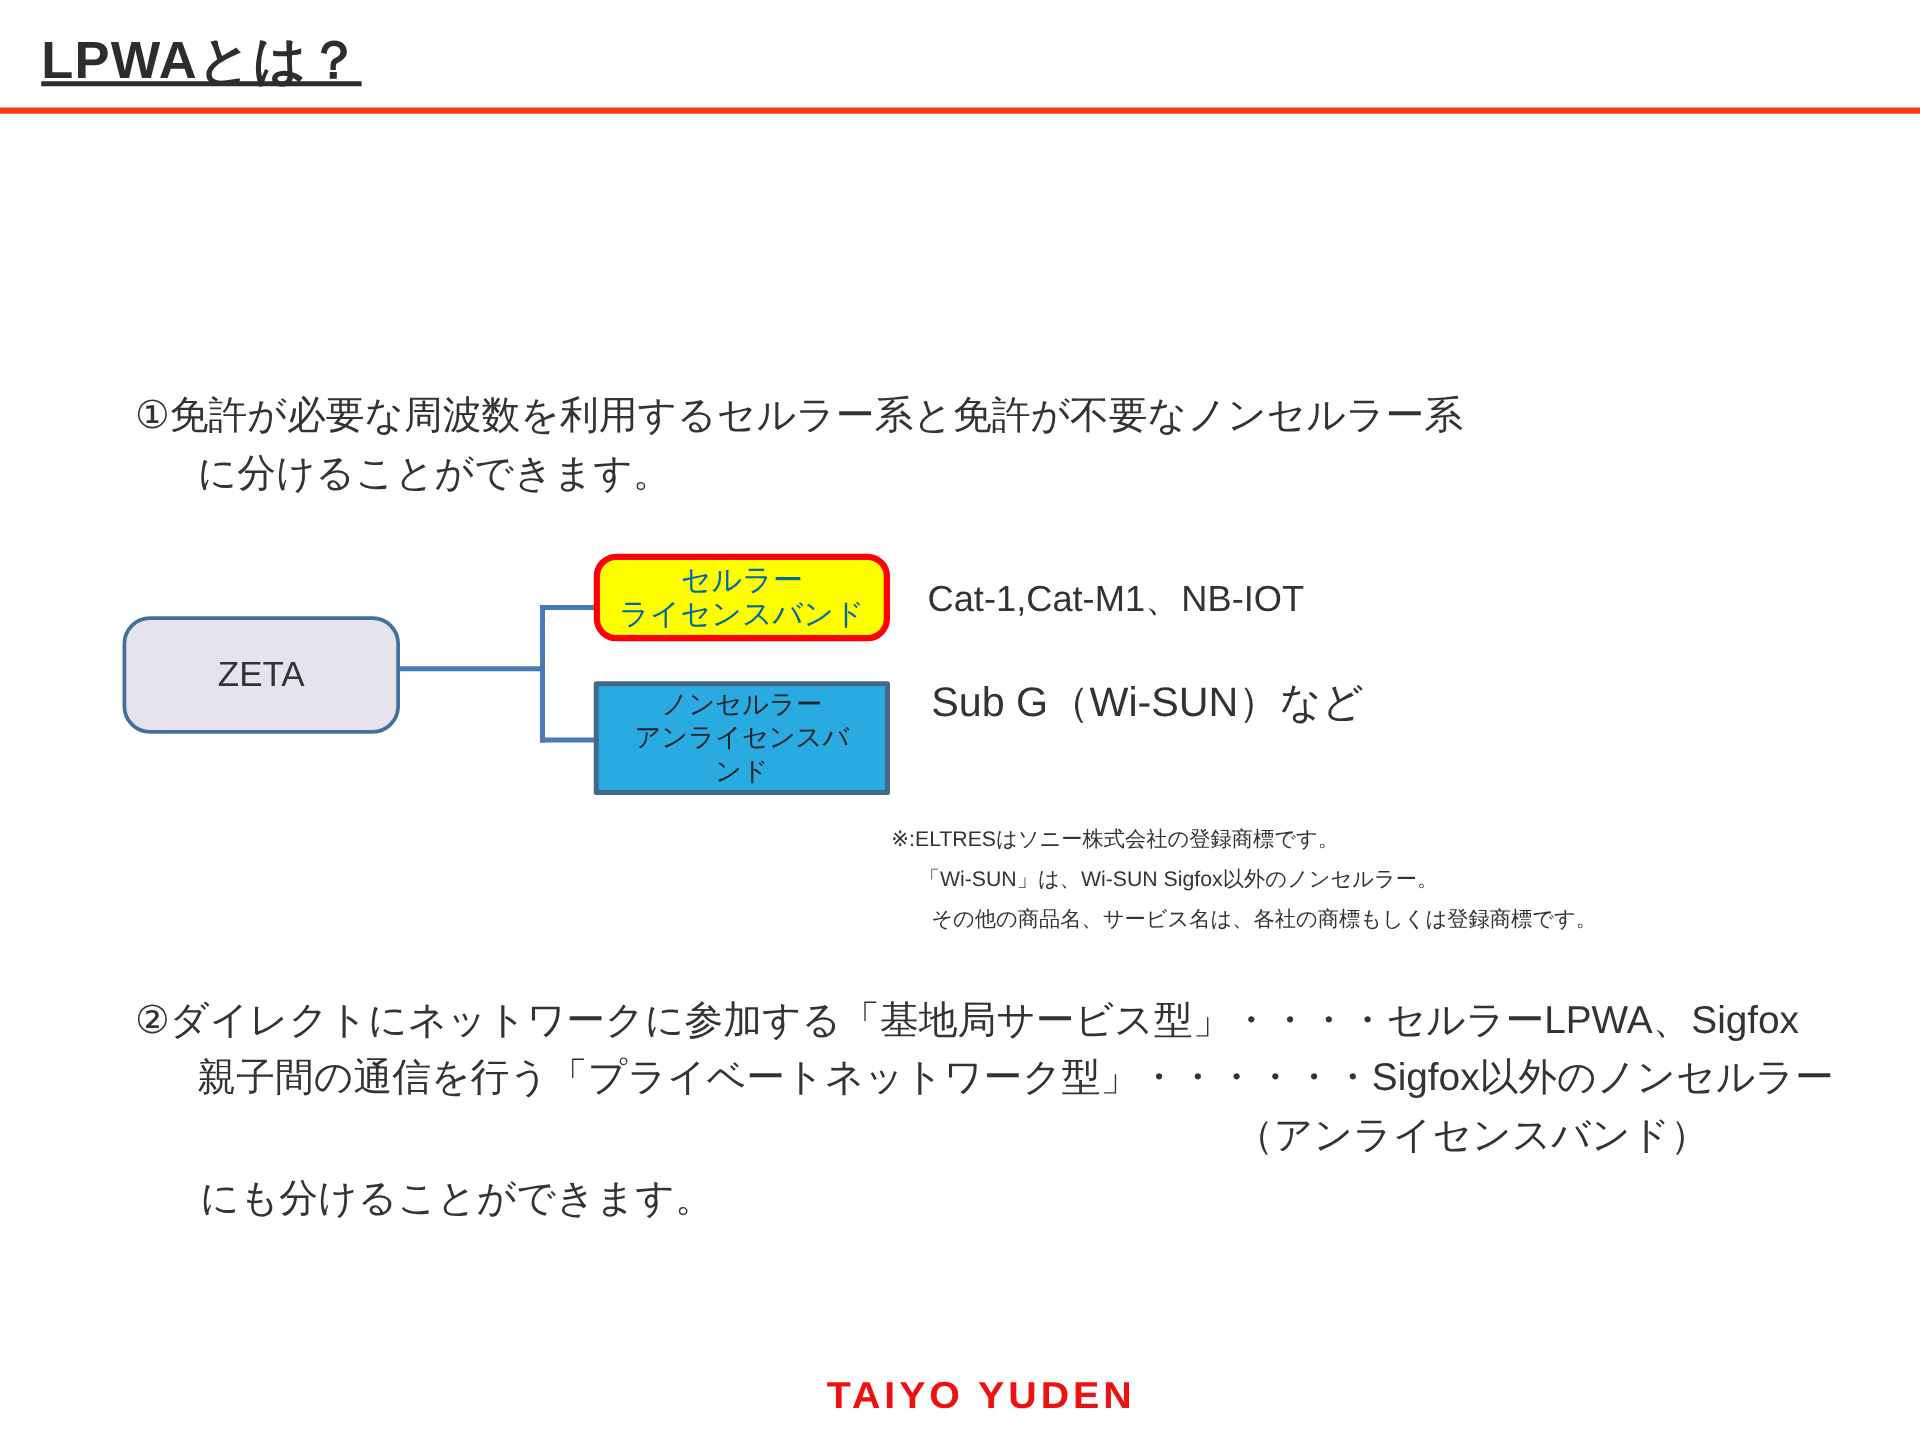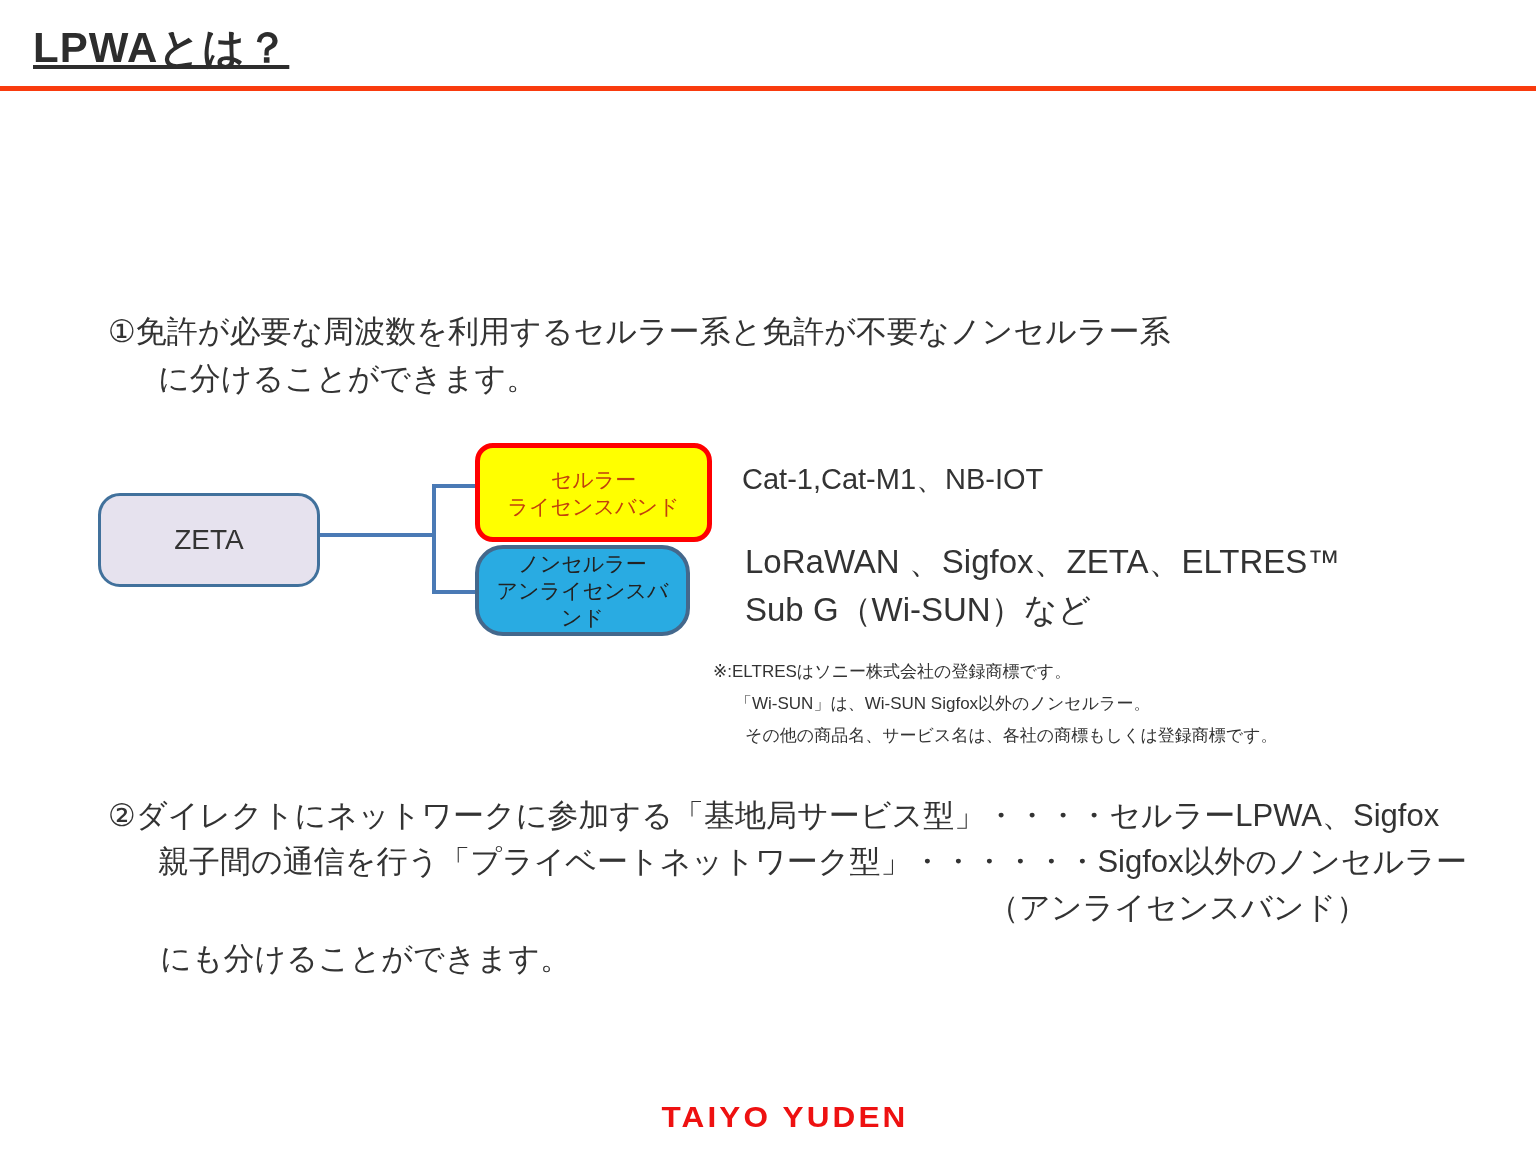--- a/index.html
+++ b/index.html
@@ -12,22 +12,22 @@
 
   .intro { position: absolute; left: 30px; top: 128px; font-size: 31px; line-height: 47px; color: #333333; white-space: nowrap; }
   .intro .ind { padding-left: 75px; }
 
   .point1 { position: absolute; left: 108px; top: 308px; font-size: 31px; line-height: 47px; white-space: nowrap; }
   .point1 .ind { padding-left: 50px; }
 
   
   .box { position: absolute; display: flex; flex-direction: column; align-items: center; justify-content: center; text-align: center; }
   .root-box { left: 98px; top: 493px; width: 222px; height: 94px; background: #e6e2ee; border: 3px solid #41719c; border-radius: 22px; font-size: 28px; color: #333; }
-  .cellular-box { left: 475px; top: 443px; width: 237px; height: 99px; background: #ffff00; border: 5px solid #ff0000; border-radius: 18px; font-size: 21px; line-height: 27px; color: #c2410c; }
-  .noncellular-box { left: 475px; top: 545px; width: 215px; height: 91px; background: #29abe2; border: 4px solid #44688c; border-radius: 28px; font-size: 21px; line-height: 27px; color: #222; }
+  .cellular-box { left: 475px; top: 443px; width: 237px; height: 70px; background: #ffff00; border: 5px solid #ff0000; border-radius: 18px; font-size: 24px; line-height: 27px; color: #0369a1; }
+  .noncellular-box { left: 475px; top: 545px; width: 237px; height: 91px; background: #29abe2; border: 4px solid #44688c; border-radius: 2px; font-size: 21px; line-height: 27px; color: #222; }
   .conn { position: absolute; background: #4a7ab5; }
   .conn-h1 { left: 320px; top: 533px; width: 114px; height: 4px; }
   .conn-v  { left: 432px; top: 484px; width: 4px; height: 110px; }
   .conn-t  { left: 432px; top: 484px; width: 45px; height: 4px; }
   .conn-b  { left: 432px; top: 590px; width: 45px; height: 4px; }
 
   .cellular-examples { position: absolute; left: 742px; top: 460px; font-size: 29px; white-space: nowrap; }
   .noncellular-examples { position: absolute; left: 745px; top: 538px; font-size: 33px; line-height: 48px; white-space: nowrap; }
 
   .note { position: absolute; left: 713px; top: 656px; font-size: 17px; line-height: 32px; color: #333; white-space: nowrap; }
@@ -71,21 +71,20 @@
 
   <div class="box noncellular-box">
     <span>ノンセルラー</span>
     <span>アンライセンスバ</span>
     <span>ンド</span>
   </div>
 
   <div class="cellular-examples">Cat‐1,Cat-M1、NB-IOT</div>
 
   <div class="noncellular-examples">
-    <div>LoRaWAN 、Sigfox、ZETA、ELTRES™</div>
     <div>Sub G（Wi-SUN）など</div>
   </div>
 
   <div class="note">
     <div>※:ELTRESはソニー株式会社の登録商標です。</div>
     <div class="ind1">「Wi-SUN」は、Wi-SUN Sigfox以外のノンセルラー。</div>
     <div class="ind2">その他の商品名、サービス名は、各社の商標もしくは登録商標です。</div>
   </div>
 
   <div class="point2">

